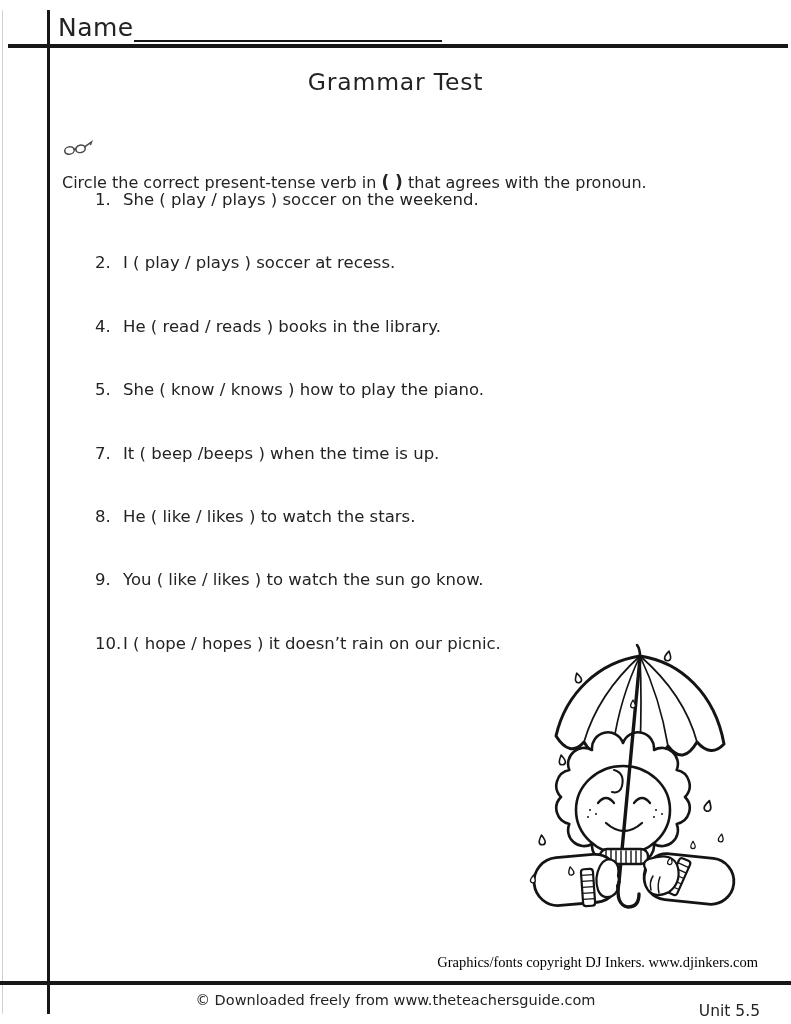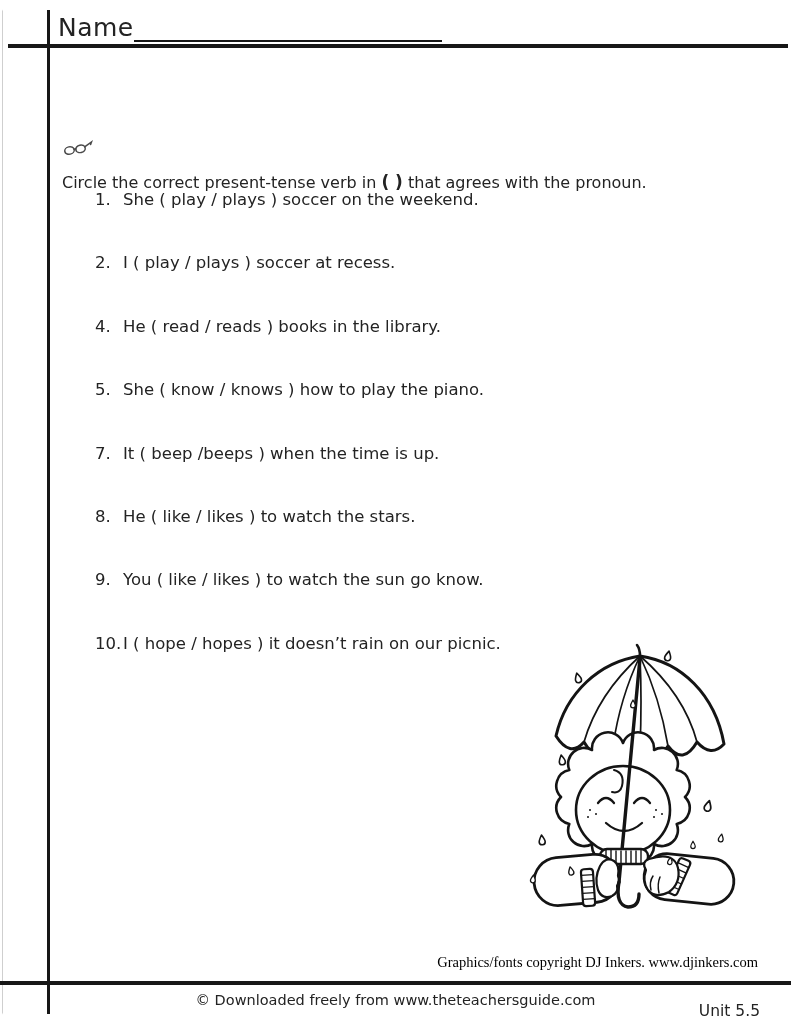--- a/index.html
+++ b/index.html
@@ -40,20 +40,21 @@
 
   <div class="edge-left"></div>
   <div class="margin-line"></div>
   <div class="top-rule"></div>
 
   <div class="name-row">
     <span>Name</span><span class="name-underline"></span>
   </div>
 
   <div class="header">
+    <div class="page-title">Grammar Test</div>
   </div>
 
   <div class="instruction">
     <span class="glasses">
       <svg width="33" height="17" viewBox="0 0 33 17">
         <g fill="none" stroke="#4a4a4a" stroke-width="1.5" stroke-linecap="round">
           <ellipse cx="7.5" cy="10.5" rx="4.8" ry="3.7" transform="rotate(-12 7.5 10.5)"></ellipse>
           <ellipse cx="18.5" cy="8.8" rx="4.8" ry="3.7" transform="rotate(-12 18.5 8.8)"></ellipse>
           <path d="M12.1,9.4 Q14.1,8.1 13.9,9.1"></path>
           <path d="M23,6.7 L29.5,2 L28.6,4.6"></path>

